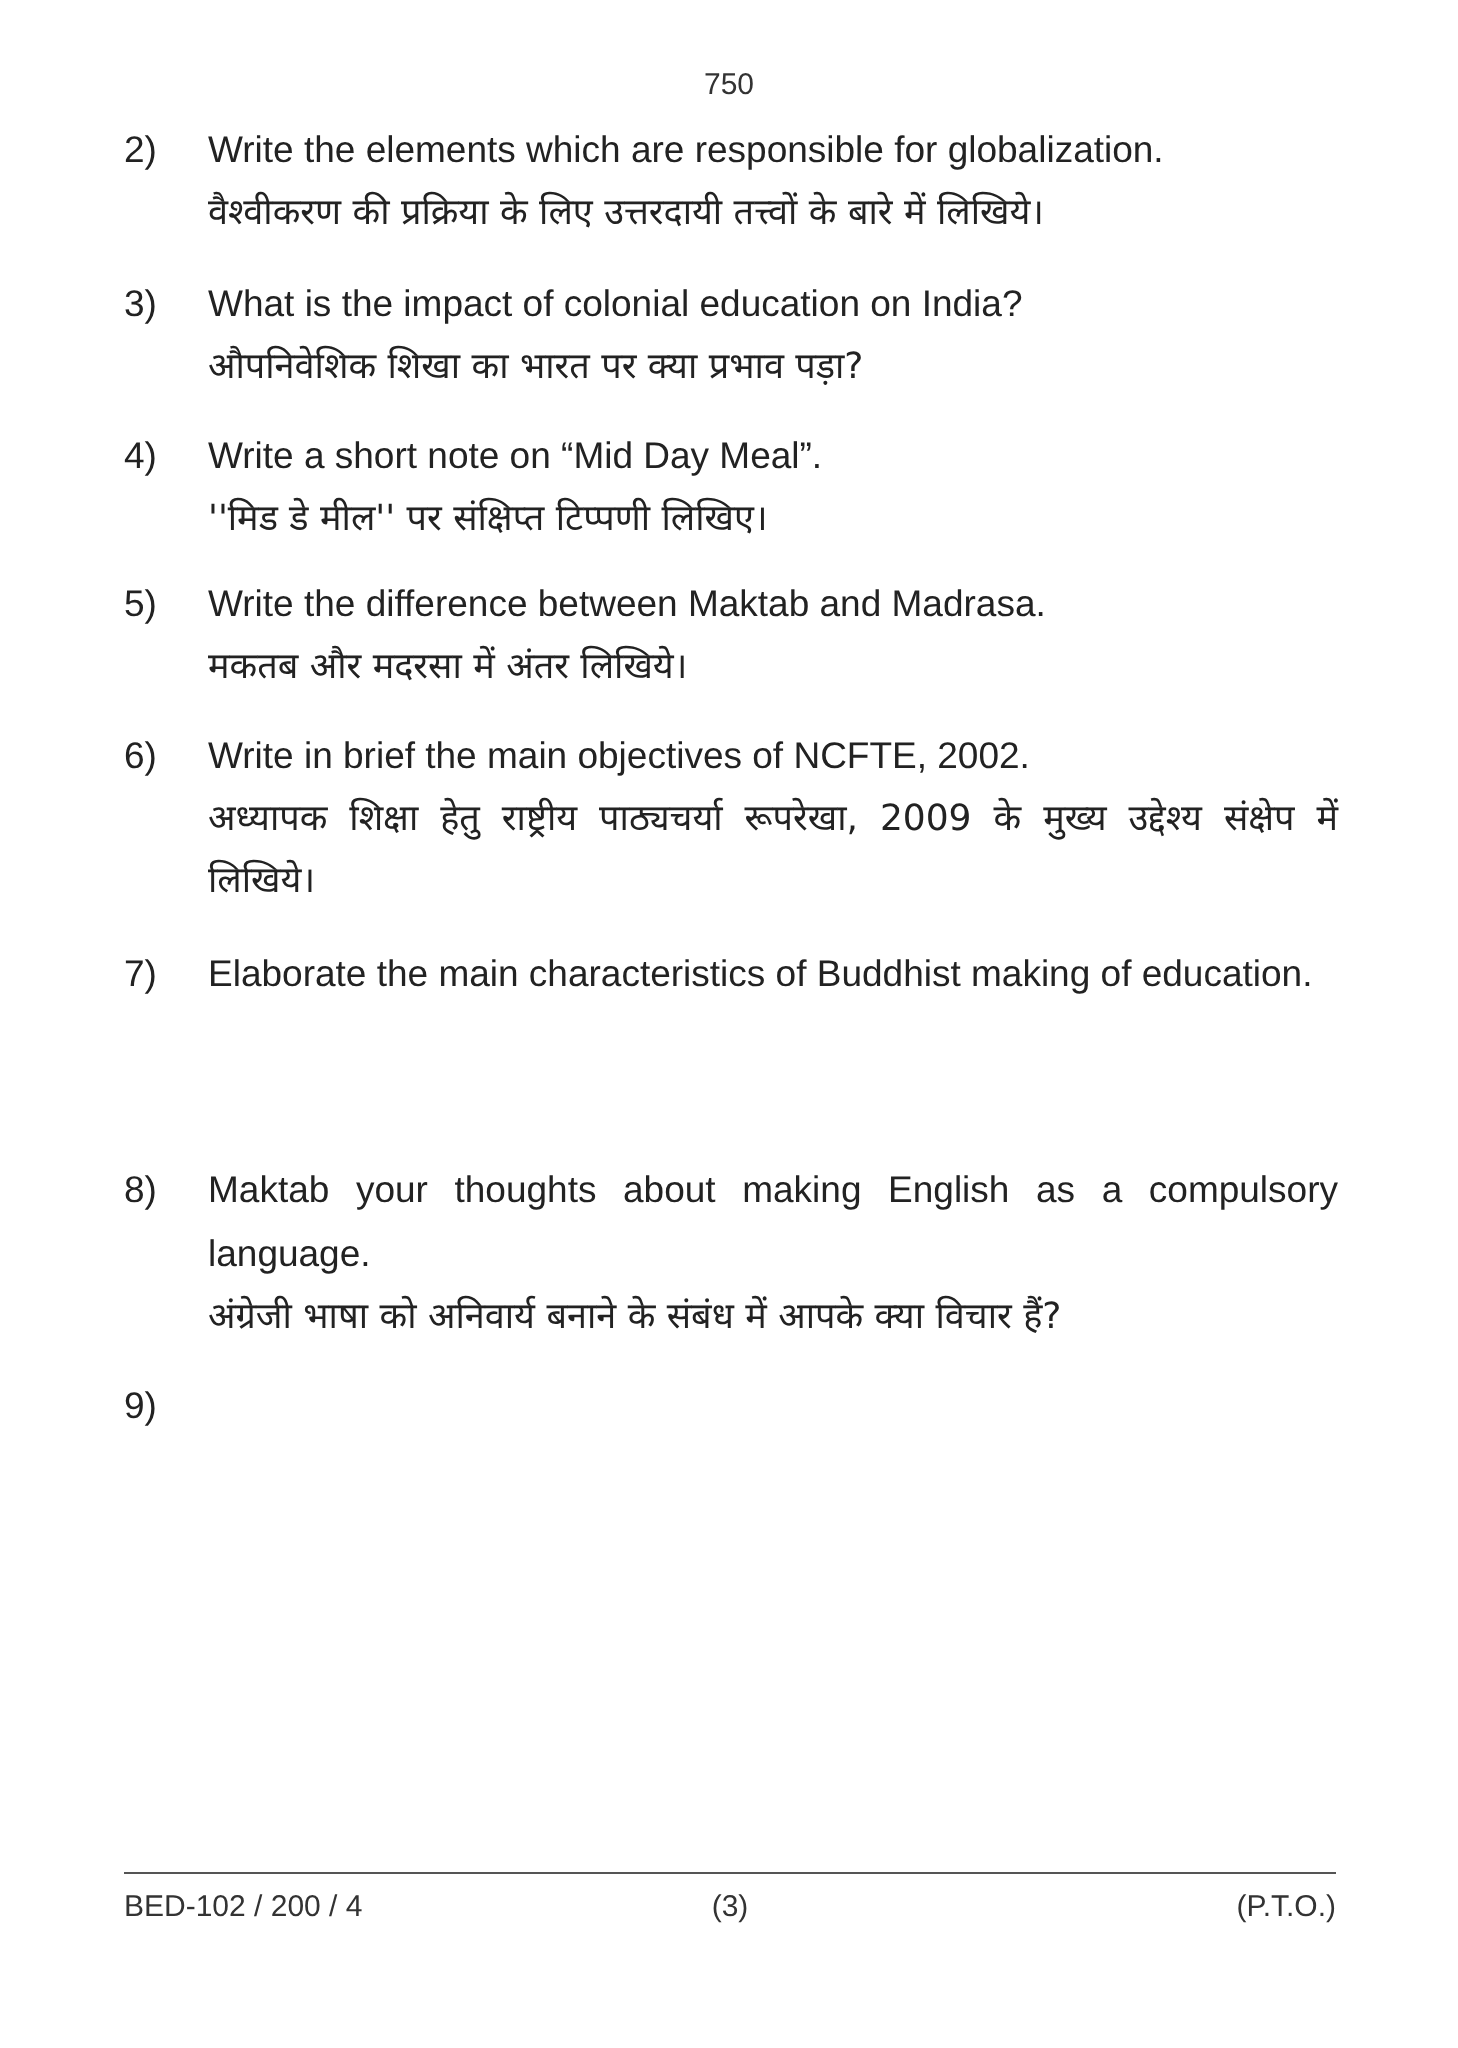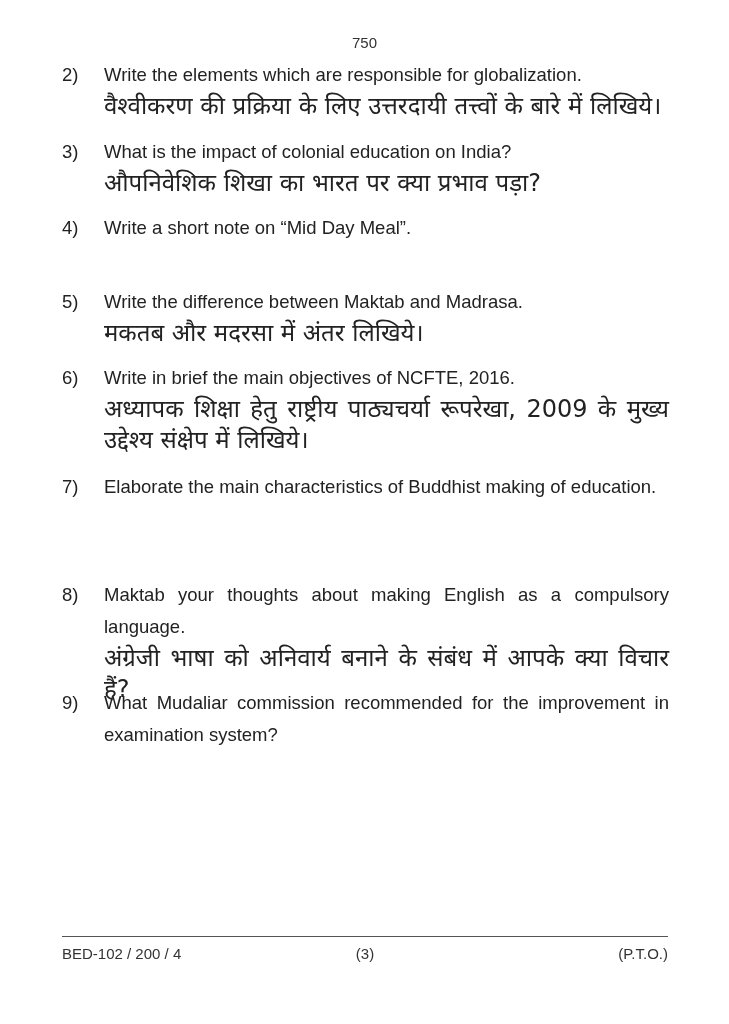--- a/index.html
+++ b/index.html
@@ -40,21 +40,21 @@
       margin-left: 42px;
       width: 565px;
     }
     .q-en {
       font-size: 18.5px;
       line-height: 32px;
       text-align: justify;
       text-align-last: left;
     }
     .q-hi {
-      font-size: 24px;
+      font-size: 18px;
       line-height: 31px;
       text-align: justify;
       text-align-last: left;
       font-family: "DejaVu Sans", "Liberation Sans", sans-serif;
     }
     .footer-rule {
       position: absolute;
       left: 62px;
       top: 936px;
       width: 606px;
@@ -91,35 +91,36 @@
   <div class="q-body">
     <div class="q-en">What is the impact of colonial education on India?</div>
     <div class="q-hi">औपनिवेशिक शिखा का भारत पर क्या प्रभाव पड़ा?</div>
   </div>
 </div>
 
 <div class="question" style="top:212px;">
   <span class="q-num">4)</span>
   <div class="q-body">
     <div class="q-en">Write a short  note on “Mid Day Meal”.</div>
+    <div class="q-hi">''मिड डे मील'' पर संक्षिप्त टिप्पणी लिखिए।</div>
   </div>
 </div>
 
 <div class="question" style="top:286px;">
   <span class="q-num">5)</span>
   <div class="q-body">
     <div class="q-en">Write the difference between Maktab and Madrasa.</div>
     <div class="q-hi">मकतब और मदरसा में अंतर लिखिये।</div>
   </div>
 </div>
 
 <div class="question" style="top:362px;">
   <span class="q-num">6)</span>
   <div class="q-body">
-    <div class="q-en">Write in brief the main objectives of NCFTE, 2016.</div>
+    <div class="q-en">Write in brief the main objectives of NCFTE, 2002.</div>
     <div class="q-hi">अध्यापक शिक्षा हेतु राष्ट्रीय पाठ्यचर्या रूपरेखा, 2009 के मुख्य उद्देश्य संक्षेप में लिखिये।</div>
   </div>
 </div>
 
 <div class="question" style="top:471px;">
   <span class="q-num">7)</span>
   <div class="q-body">
     <div class="q-en">Elaborate the main characteristics of Buddhist making of education.</div>
   </div>
 </div>
@@ -128,21 +129,20 @@
   <span class="q-num">8)</span>
   <div class="q-body">
     <div class="q-en">Maktab your thoughts about making English as a compulsory language.</div>
     <div class="q-hi">अंग्रेजी भाषा को अनिवार्य बनाने के संबंध में आपके क्या विचार हैं?</div>
   </div>
 </div>
 
 <div class="question" style="top:687px;">
   <span class="q-num">9)</span>
   <div class="q-body">
-    <div class="q-en">What Mudaliar commission recommended for the improvement in examination system?</div>
   </div>
 </div>
 
 <div class="footer-rule"></div>
 
 <div class="footer">
   <span class="left">BED-102 / 200 / 4</span>
   <span class="center">(3)</span>
   <span class="right">(P.T.O.)</span>
 </div>

